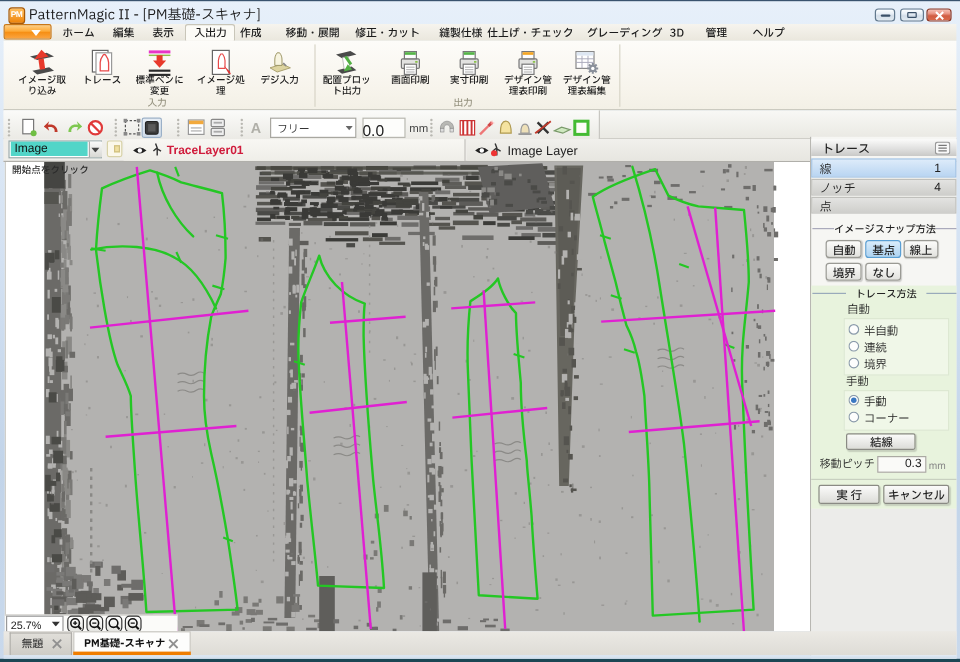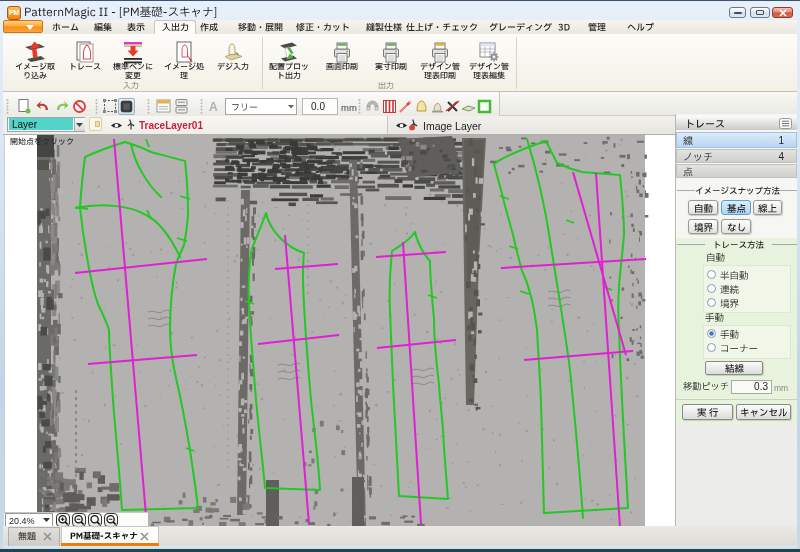--- a/index.html
+++ b/index.html
@@ -343,21 +343,21 @@
 <div class="abs" style="left:225px;top:98px;width:72px;height:17px;background:#fff;border:1px solid #a8a7a0;"></div>
 <svg style="position:absolute;left:231.0px;top:100.5px;overflow:visible" width="29" height="12">
       <g transform="translate(0,9.5)">
         <path d="M1.2 -6.4H7.5Q7.5 -4.6 7 -3.4Q6.5 -2.1 5.5 -1.2Q4.5 -0.4 2.8 0.1L2.5 -0.5Q4 -1 4.9 -1.6Q5.8 -2.3 6.2 -3.4Q6.7 -4.4 6.8 -5.8H1.2Z M12 -0.5Q13.2 -0.8 13.9 -1.2Q14.6 -1.6 15 -2.3Q15.3 -2.9 15.3 -4V-6.9H16V-4Q16 -2.8 15.6 -2Q15.2 -1.2 14.4 -0.7Q13.6 -0.1 12.3 0.2ZM11.5 -2.7H10.9V-6.9H11.5Z M26.1 -3.1H18.9V-3.8H26.1Z" fill="#333"></path>
       </g>
     </svg>
 <svg class="abs" style="left:288px;top:104.5px" width="6" height="4">
       <path d="M0 0 H6 L3 3.5 Z" fill="#666"></path>
     </svg>
 <div class="abs" style="left:302px;top:98px;width:36px;height:17px;background:#fdfdfb;border:1px solid #b8b7b0;"></div>
-<div class="abs" style="left:302px;top:100.5px;width:32px;text-align:center;font-size:10px;color:#222">0.0</div>
+<div class="abs" style="left:302px;top:100.5px;width:32px;text-align:left;font-size:13px;color:#222">0.0</div>
 <div class="abs" style="left:341px;top:102px;font-size:9.5px;color:#444">mm</div>
 <svg class="abs" style="left:364px;top:98px;border-radius:2px" width="17" height="17" viewBox="0 0 17 17">
       <path d="M3 9 C3 5 6 3 8.5 3 C11 3 14 5 14 9 L11 9 C11 7 10 6 8.5 6 C7 6 6 7 6 9 Z" fill="#b8b8b4" stroke="#888" stroke-width=".5"></path>
       <rect x="3" y="9" width="3" height="3" fill="#ddd" stroke="#888" stroke-width=".5"></rect>
       <rect x="11" y="9" width="3" height="3" fill="#ddd" stroke="#888" stroke-width=".5"></rect>
     </svg>
 <svg class="abs" style="left:381px;top:98px;border-radius:2px" width="17" height="17" viewBox="0 0 17 17">
       <rect x="2.5" y="2.5" width="12" height="12" fill="#fff" stroke="#c33"></rect>
       <path d="M5 2.5 V14.5 M8.5 2.5 V14.5 M12 2.5 V14.5" stroke="#c33" stroke-width="1.6"></path>
     </svg>
@@ -380,21 +380,21 @@
 <svg class="abs" style="left:460px;top:98px;border-radius:2px" width="17" height="17" viewBox="0 0 17 17">
       <path d="M2 11 L8 8 L15 10 L9 13 Z" fill="#cfe8c0" stroke="#7a9a6a"></path>
     </svg>
 <svg class="abs" style="left:476px;top:98px;border-radius:2px" width="17" height="17" viewBox="0 0 17 17">
       <rect x="3" y="3" width="11" height="11" fill="#fdfdf8" stroke="#44bb33" stroke-width="2.5"></rect>
     </svg>
 <div class="abs" style="left:3px;top:116px;width:794px;height:19px;background:linear-gradient(#f2f1ed,#e6e5e0);border-bottom:1px solid #b8b7b2"></div>
 <div class="abs" style="left:3px;top:116px;width:673px;height:19px;background:#efeeea;border-bottom:1px solid #b0afaa"></div>
 <div class="abs" style="left:7px;top:116.5px;width:78px;height:15px;background:#fff;border:1px solid #98a8a8;"></div>
 <div class="abs" style="left:9px;top:118px;width:64px;height:12px;background:#52d5c8;"></div>
-<div class="abs" style="left:12px;top:118.5px;font-size:10px;color:#111">Layer</div>
+<div class="abs" style="left:12px;top:118.5px;font-size:10px;color:#111">Image</div>
 <div class="abs" style="left:73.5px;top:117.5px;width:11px;height:13px;background:linear-gradient(#fafafa,#d8d8d4);border-left:1px solid #aaa;"></div>
 <svg class="abs" style="left:75.5px;top:122.5px" width="7" height="4">
       <path d="M0 0 H7 L3.5 4 Z" fill="#444"></path>
     </svg>
 <div class="abs" style="left:89px;top:117px;width:13px;height:14px;background:#fbf8ea;border:1px solid #d8d2a8;border-radius:2px"></div>
 <div class="abs" style="left:95px;top:121px;width:5px;height:6px;background:#f0e0a0;border:1px solid #d0c080"></div>
 <div class="abs" style="left:103px;top:116px;width:285px;height:18px;background:linear-gradient(#f8f7f3,#efeee8);border-right:1px solid #c5c4be"></div>
 <svg class="abs" style="left:110px;top:121px" width="13" height="9" viewBox="0 0 14 9">
       <path d="M1 4.5 Q7 -1 13 4.5 Q7 9.5 1 4.5 Z" fill="#222"></path>
       <circle cx="7" cy="4.5" r="2" fill="#fff"></circle>
@@ -2009,21 +2009,21 @@
     </svg>
 <div class="abs" style="left:736px;top:404px;width:55px;height:16px;background:linear-gradient(#fbfbfa,#dcdcd8);border:1px solid #8a8a84;border-radius:2px;box-shadow:1px 1px 1px rgba(0,0,0,0.15)"></div>
 <svg style="position:absolute;left:739.8px;top:406.0px;overflow:visible" width="49" height="13">
       <g transform="translate(0,10.0)">
         <path d="M8.7 -3.6 8.8 -2.7 5.4 -2.3 5.7 0.2 4.7 0.4 4.4 -2.2 1.1 -1.9 1 -2.8 4.3 -3.2 4.2 -4.9 1.1 -4.5 1 -5.5 4.1 -5.8 3.9 -7.7 4.8 -7.8 5 -5.9 8.1 -6.2 8.2 -5.3 5.1 -5 5.3 -3.3Z M17.3 -5.2 17.5 -4.4Q17.2 -3.6 16.7 -2.9Q16.2 -2.2 15.4 -1.5L14.8 -2.2Q15.5 -2.7 15.9 -3.2Q16.3 -3.6 16.5 -4.2L13.7 -3.6L14.5 0.5L13.7 0.7L12.9 -3.4L10.9 -3L10.8 -3.9L12.7 -4.3L12.4 -6L13.2 -6.1L13.6 -4.4Z M23.2 -4.7Q21.9 -5.6 20.3 -6.4L20.8 -7.2Q22.3 -6.5 23.8 -5.6ZM20.5 -1Q22.1 -1.3 23.3 -1.9Q24.4 -2.5 25.2 -3.5Q26.1 -4.5 26.7 -6L27.5 -5.5Q26.9 -3.9 26 -2.8Q25.1 -1.7 23.8 -1Q22.5 -0.4 20.7 -0Z M32.3 -1.7Q32.3 -1.2 32.5 -1Q32.7 -0.8 33.1 -0.8H36.6V0.1H33.1Q32.1 0.1 31.7 -0.3Q31.3 -0.7 31.3 -1.6V-4.3L29.3 -3.9L29.2 -4.9L31.3 -5.2V-7.5H32.3V-5.4L36.9 -6.1L37.1 -5.2Q36.4 -3.4 34.3 -2.1L33.7 -2.9Q34.6 -3.4 35.2 -3.9Q35.7 -4.4 36.1 -5.1L32.3 -4.4Z M47 -3.7Q46.5 -2.3 45.7 -1.3Q44.9 -0.3 43.9 0.2H43L43 -7.4H43.9V-0.9Q44.6 -1.3 45.2 -2.1Q45.7 -2.9 46.2 -4.1ZM40.6 -7.3H41.5V-4.5Q41.5 -2.7 41 -1.6Q40.4 -0.5 39.3 0.4L38.7 -0.4Q39.7 -1.1 40.1 -2Q40.6 -3 40.6 -4.5Z" fill="#222"></path>
       </g>
     </svg>
 <div class="abs" style="left:676px;top:424px;width:121px;height:122px;background:#ececea"></div>
 <div class="abs" style="left:4px;top:512px;width:144px;height:14px;background:#fbfbf9;border-top:1px solid #c8c7c2"></div>
 <div class="abs" style="left:5px;top:513px;width:48px;height:14px;background:#fff;border:1px solid #999;"></div>
-<div class="abs" style="left:9px;top:515.5px;font-size:9px;color:#222">20.4%</div>
+<div class="abs" style="left:9px;top:515.5px;font-size:9px;color:#222">25.7%</div>
 <svg class="abs" style="left:43px;top:518px" width="7" height="4">
       <path d="M0 0 H7 L3.5 4 Z" fill="#333"></path>
     </svg>
 <svg class="abs" style="left:56px;top:513px;background:linear-gradient(#ffffff,#e4e4e0);border:1.4px solid #333;border-radius:4px" width="14" height="14" viewBox="0 0 12 12">
       <circle cx="5.6" cy="5.2" r="3.6" fill="none" stroke="#111" stroke-width="1.3"></circle>
       <path d="M8.2 7.9 L10.6 10.4" stroke="#111" stroke-width="1.6"></path>
       <path d="M3.9 5.2 H7.3 M5.6 3.5 V6.9" stroke="#111" stroke-width="1.1"></path>
     </svg>
 <svg class="abs" style="left:72px;top:513px;background:linear-gradient(#ffffff,#e4e4e0);border:1.4px solid #333;border-radius:4px" width="14" height="14" viewBox="0 0 12 12">
       <circle cx="5.6" cy="5.2" r="3.6" fill="none" stroke="#111" stroke-width="1.3"></circle>

